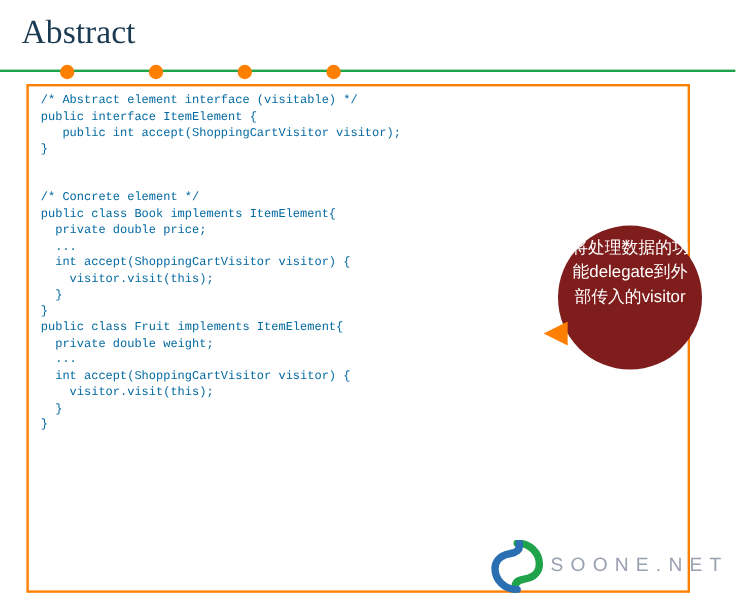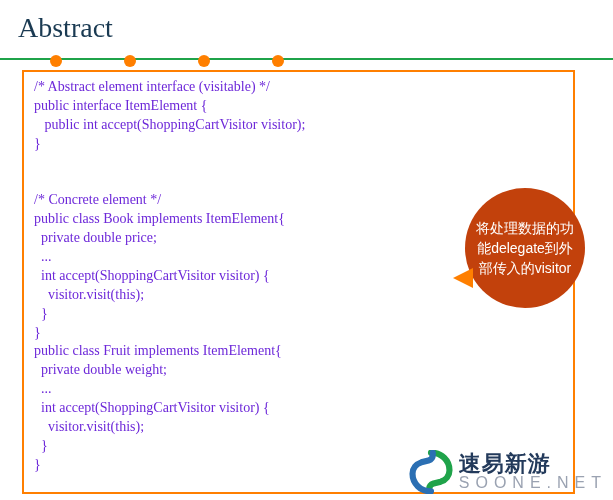--- a/index.html
+++ b/index.html
@@ -43,41 +43,41 @@
     position: absolute;
     top: 70px;
     left: 22px;
     width: 553px;
     height: 424px;
     border: 2px solid #ff7f00;
     background: #ffffff;
     padding: 6px 10px 6px 10px;
   }
   .code {
-    font-family: Liberation Serif, serif;
-    font-size: 14px;
+    font-family: Liberation Mono, monospace;
+    font-size: 10px;
     line-height: 1.35;
-    color: #6d28d9;
+    color: #0369a1;
     white-space: pre;
   }
   .callout {
     position: absolute;
     top: 188px;
     left: 465px;
     width: 120px;
     height: 120px;
-    background: #c2410c;
+    background: #7f1d1d;
     border-radius: 50%;
     color: #ffffff;
     font-family: "Microsoft YaHei", -apple-system, sans-serif;
     font-size: 14px;
     line-height: 1.45;
     text-align: center;
     display: flex;
-    align-items: center;
+    align-items: flex-start;
     justify-content: center;
     padding: 8px;
   }
   .callout::after {
     content: "";
     position: absolute;
     left: -12px;
     bottom: 20px;
     width: 0;
     height: 0;
@@ -159,16 +159,15 @@
   <span>将处理数据的功能delegate到外部传入的visitor</span>
 </div>
 
 <div class="watermark">
   <svg class="wm-logo" viewBox="0 0 100 100">
     <path d="M50 8 C72 8 88 24 88 44 C88 54 82 62 72 66 L58 70 C50 72 46 78 46 84 L46 92 C26 90 12 74 12 54 C12 44 18 36 28 32 L42 28 C50 26 54 20 54 14 L54 8 Z" fill="none"></path>
     <path d="M50 6 C74 6 92 24 92 46 C92 58 84 68 72 72 L56 76 C50 78 46 82 46 88 L46 94" stroke="#1fa34a" stroke-width="14" fill="none" stroke-linecap="round"></path>
     <path d="M50 94 C26 94 8 76 8 54 C8 42 16 32 28 28 L44 24 C50 22 54 18 54 12 L54 6" stroke="#2b6fb3" stroke-width="14" fill="none" stroke-linecap="round"></path>
   </svg>
   <div class="wm-text">
-    <span class="wm-cn">速易新游</span>
     <span class="wm-en">SOONE.NET</span>
   </div>
 </div>
 
 </body></html>

